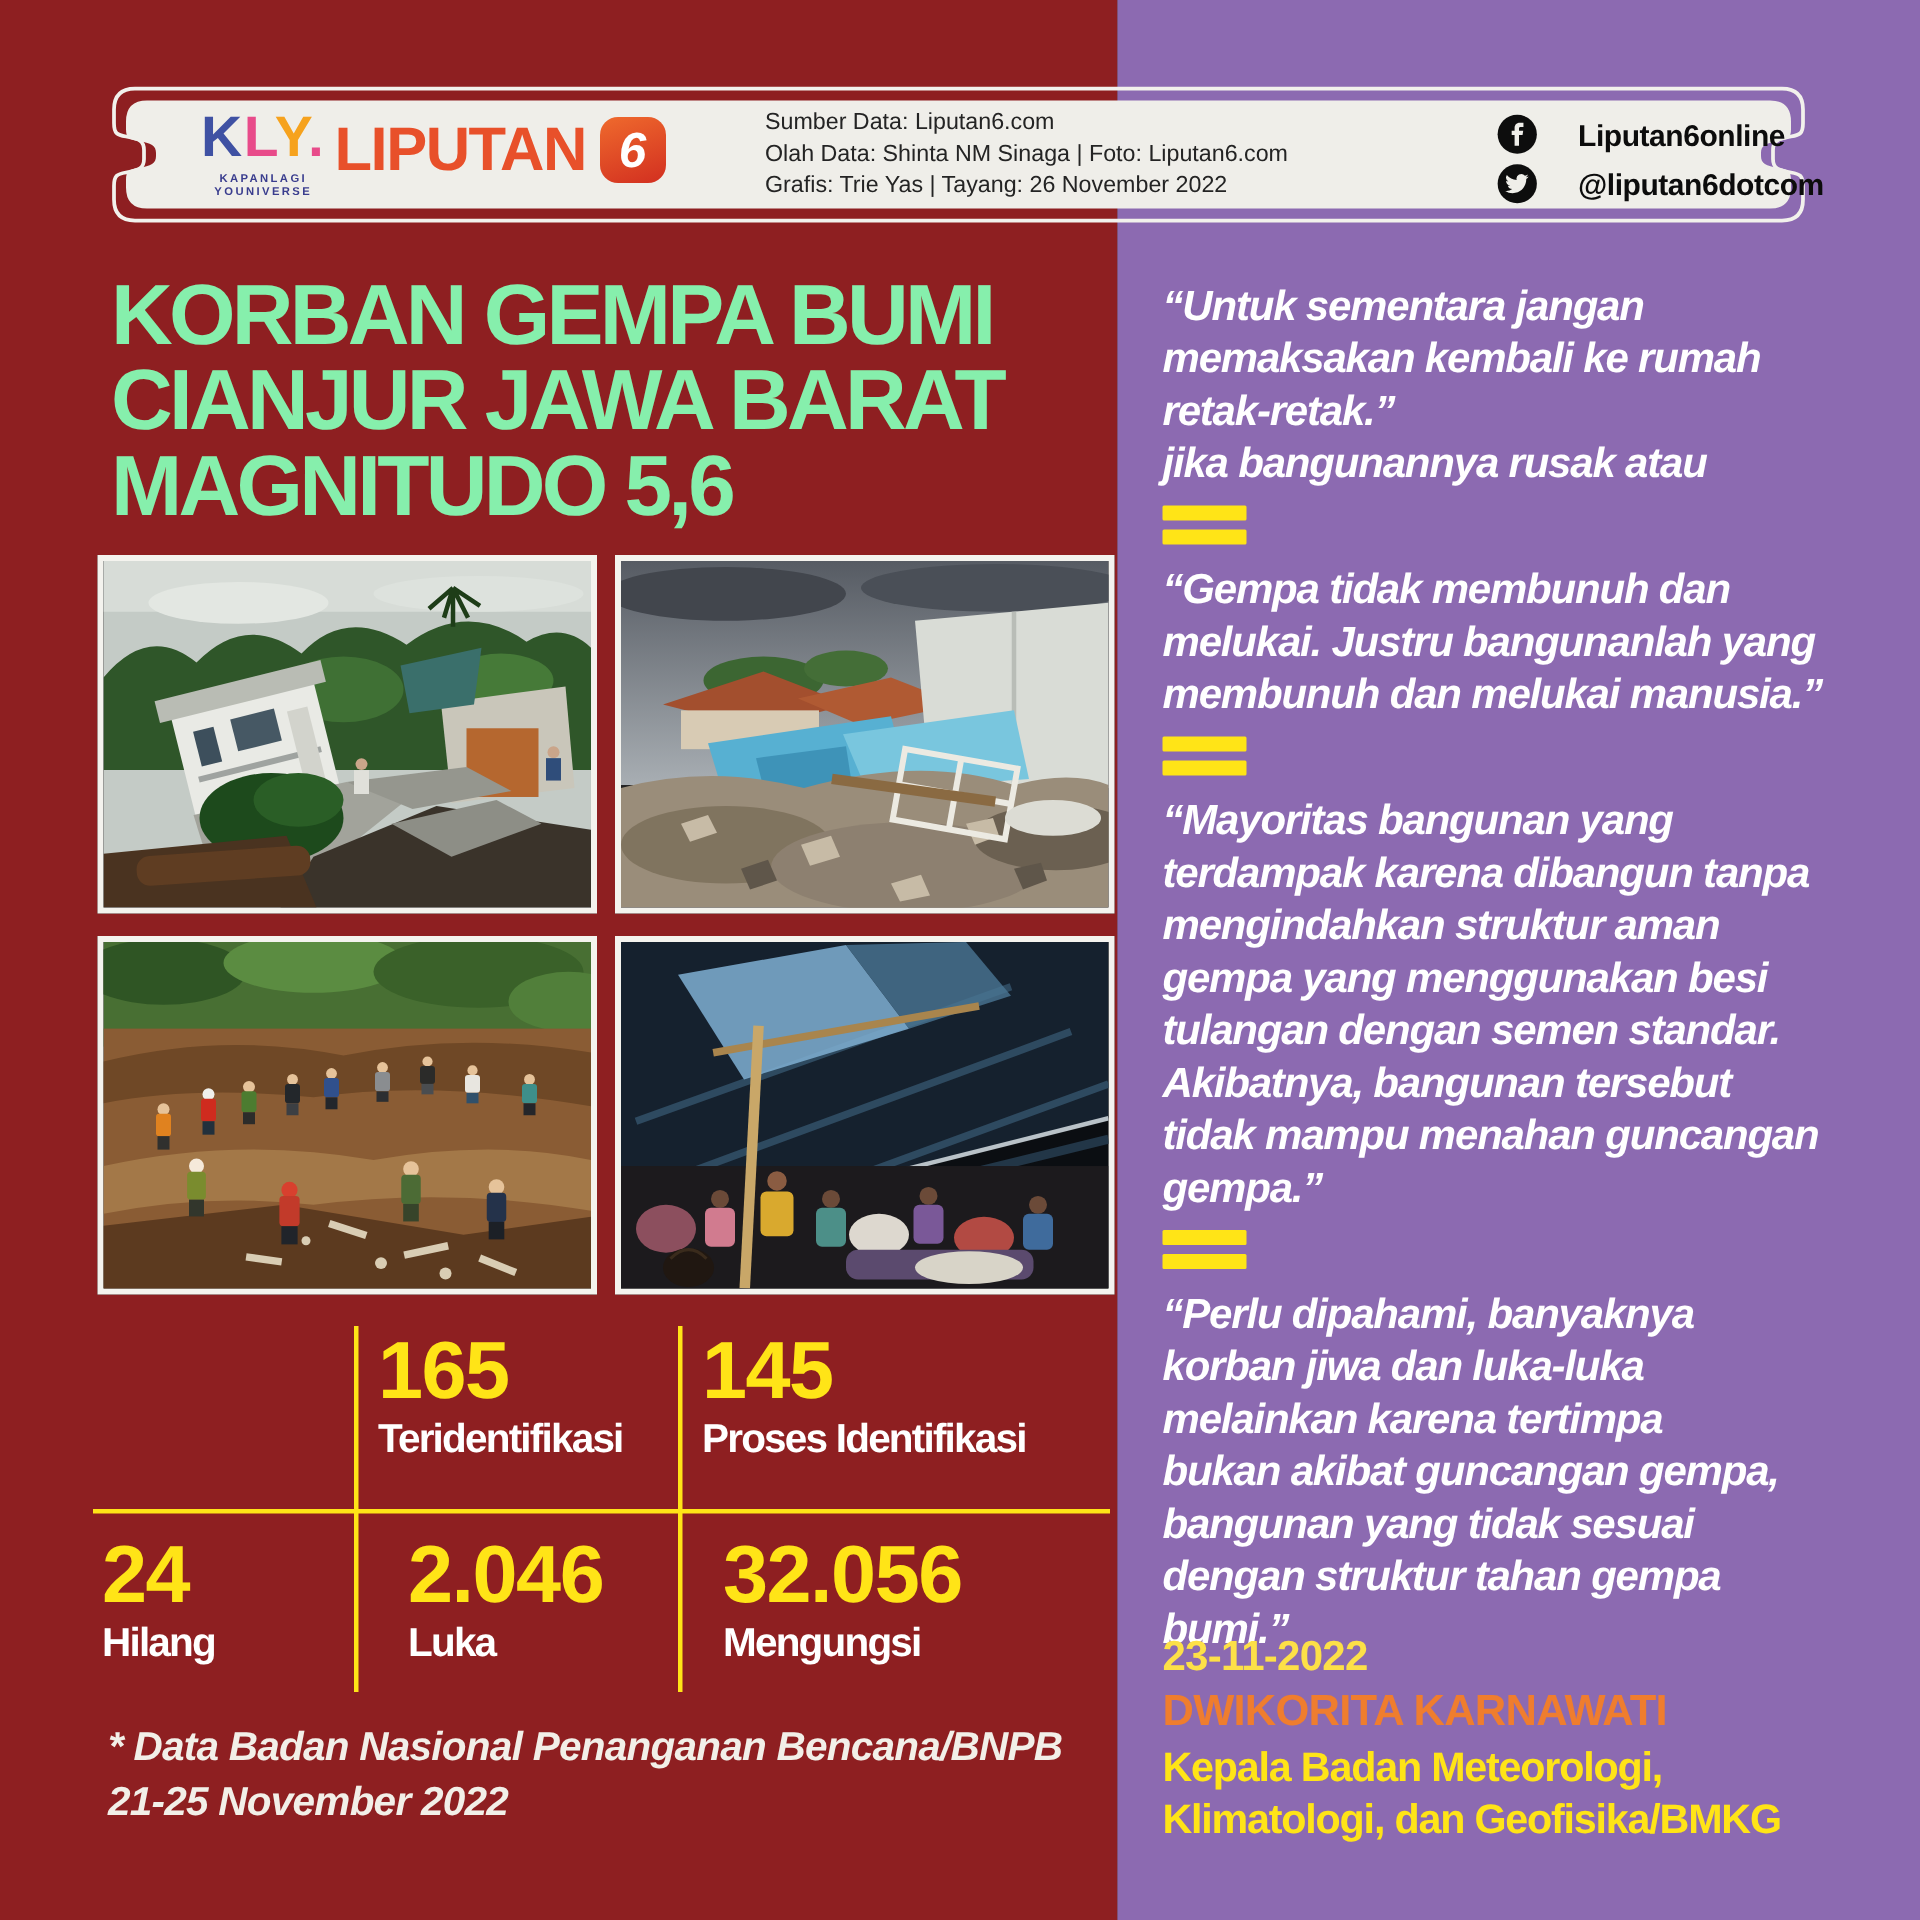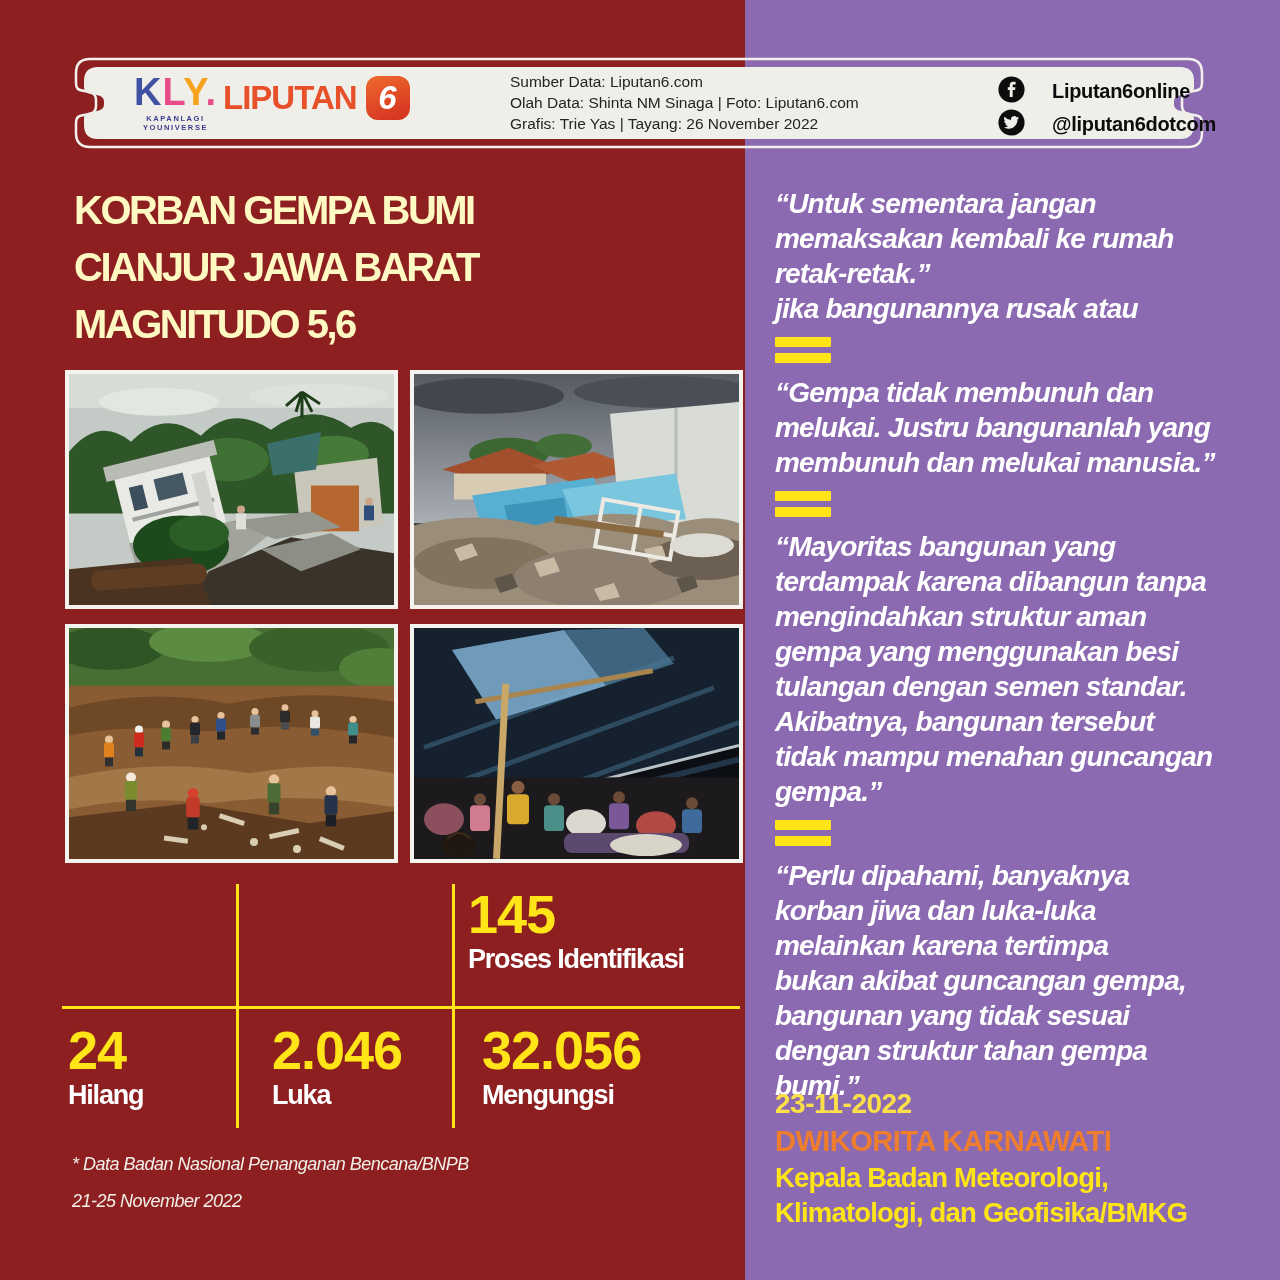--- a/index.html
+++ b/index.html
@@ -13,50 +13,50 @@
 
   
   .banner{left:73px;top:56px;width:1132px;height:94px;}
   .banner svg.plaque{position:absolute;left:0;top:0;width:100%;height:100%;}
   .banner-content{position:absolute;left:0;top:0;width:100%;height:100%;}
   .kly{position:absolute;left:40px;top:16px;width:125px;text-align:center;}
   .kly-letters{font-size:38px;font-weight:bold;letter-spacing:1px;line-height:40px;}
   .kly-k{color:#3f51a3;} .kly-l{color:#e84b8a;} .kly-y{color:#f6a21d;} .kly-dot{color:#e84b8a;}
   .kly-sub{font-size:7.5px;font-weight:bold;letter-spacing:1.6px;color:#3a3d8e;margin-top:2px;}
   .l6{position:absolute;left:150px;top:20px;display:flex;align-items:center;gap:9px;}
-  .l6-text{font-size:33px;font-weight:bold;color:#e8502a;letter-spacing:-1px;}
+  .l6-text{font-size:41px;font-weight:bold;color:#e8502a;letter-spacing:-1px;}
   .l6-badge{width:44px;height:44px;border-radius:12px;display:flex;align-items:center;justify-content:center;
             background:linear-gradient(160deg,#ef6a2d,#d22f20);color:#fff;font-weight:bold;
             font-style:italic;font-size:33px;}
   .credits{position:absolute;left:437px;top:15px;font-size:15.5px;line-height:21px;color:#242424;}
   .social{position:absolute;left:925px;top:14px;}
   .social-row{display:flex;align-items:flex-end;gap:27px;height:33px;}
   .s-icon{width:27px;height:27px;flex:0 0 27px;}
   .social-txt{font-size:20px;font-weight:bold;color:#0c0c0c;letter-spacing:-0.3px;}
 
   
-  .title{left:74px;top:182px;color:#fef9c3;font-weight:bold;font-size:40px;line-height:57px;
+  .title{left:74px;top:182px;color:#86efac;font-weight:bold;font-size:57px;line-height:57px;
          letter-spacing:-2.5px;}
   .title div{white-space:nowrap;}
 
   
   .photo{border:4px solid #f4f3ee;background:#222;}
   .photo svg{display:block;}
   .p1{left:65px;top:370px;} .p2{left:410px;top:370px;}
   .p3{left:65px;top:624px;} .p4{left:410px;top:624px;}
 
   
   .vline{width:3px;background:#ffe417;}
   .hline{height:3px;background:#ffe417;}
   .stat{white-space:nowrap;}
   .stat .num{font-size:54px;line-height:56px;font-weight:bold;color:#ffe417;letter-spacing:-1px;}
   .stat .lbl{font-size:27px;line-height:34px;font-weight:bold;color:#ffffff;letter-spacing:-1.2px;}
 
-  .footnote{left:72px;top:1146px;color:#f2efe8;font-style:italic;font-weight:normal;
-            font-size:18px;line-height:37px;letter-spacing:-0.5px;}
+  .footnote{left:72px;top:1146px;color:#f2efe8;font-style:italic;font-weight:bold;
+            font-size:27px;line-height:37px;letter-spacing:-0.5px;}
   .footnote div{white-space:nowrap;}
 
   
   .quotes{left:775px;top:186px;width:470px;display:flex;flex-direction:column;}
   .quote{color:#ffffff;font-style:italic;font-weight:bold;font-size:28px;line-height:35px;
          letter-spacing:-0.8px;}
   .quote div{white-space:nowrap;}
   .sep{width:56px;margin:11px 0 12px 0;}
   .sep .bar{width:56px;height:10px;background:#ffe417;border-radius:1px;}
   .sep .bar + .bar{margin-top:6px;}
@@ -327,20 +327,24 @@
       <ellipse cx="232" cy="218" rx="36" ry="11" fill="#d8d4c8"></ellipse>
       <ellipse cx="45" cy="218" rx="17" ry="13" fill="#201711"></ellipse>
       <path d="M33 212 Q45 200 57 212" stroke="#3a2b1c" stroke-width="2" fill="none"></path>
     </svg>
   </div>
 
   <div class="abs vline" style="left:236px;top:884px;height:244px;"></div>
   <div class="abs vline" style="left:452px;top:884px;height:244px;"></div>
   <div class="abs hline" style="left:62px;top:1006px;width:678px;"></div>
 
+  <div class="abs stat" style="left:252px;top:886px;">
+    <div class="num">165</div>
+    <div class="lbl">Teridentifikasi</div>
+  </div>
   <div class="abs stat" style="left:468px;top:886px;">
     <div class="num">145</div>
     <div class="lbl">Proses Identifikasi</div>
   </div>
   <div class="abs stat" style="left:68px;top:1022px;">
     <div class="num">24</div>
     <div class="lbl">Hilang</div>
   </div>
   <div class="abs stat" style="left:272px;top:1022px;">
     <div class="num">2.046</div>

